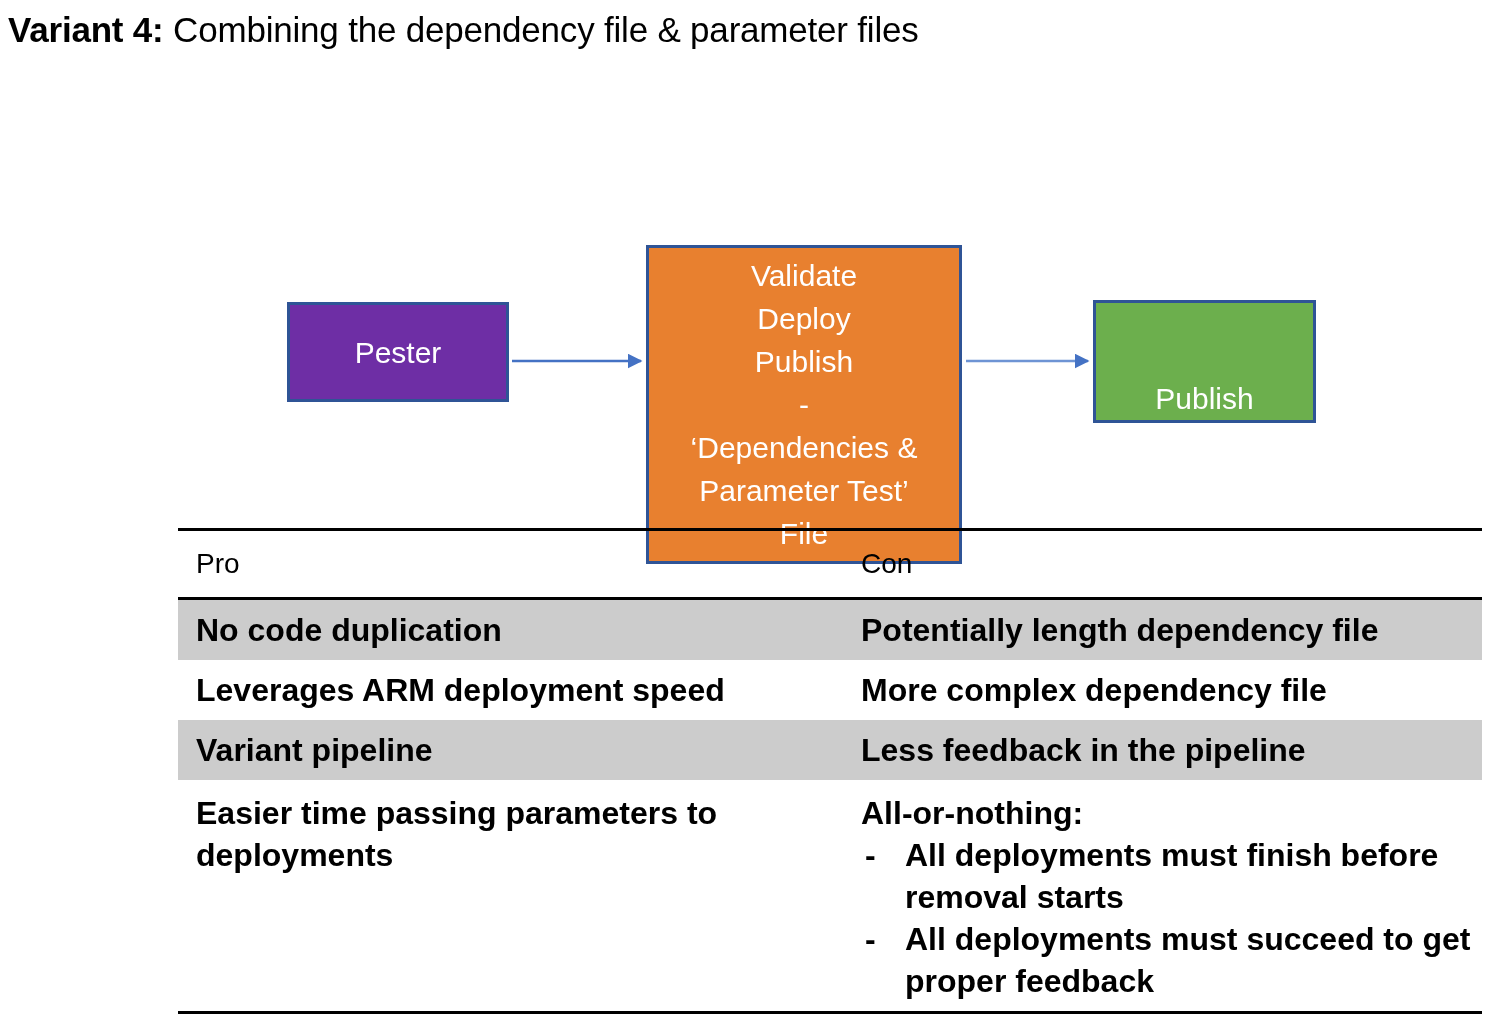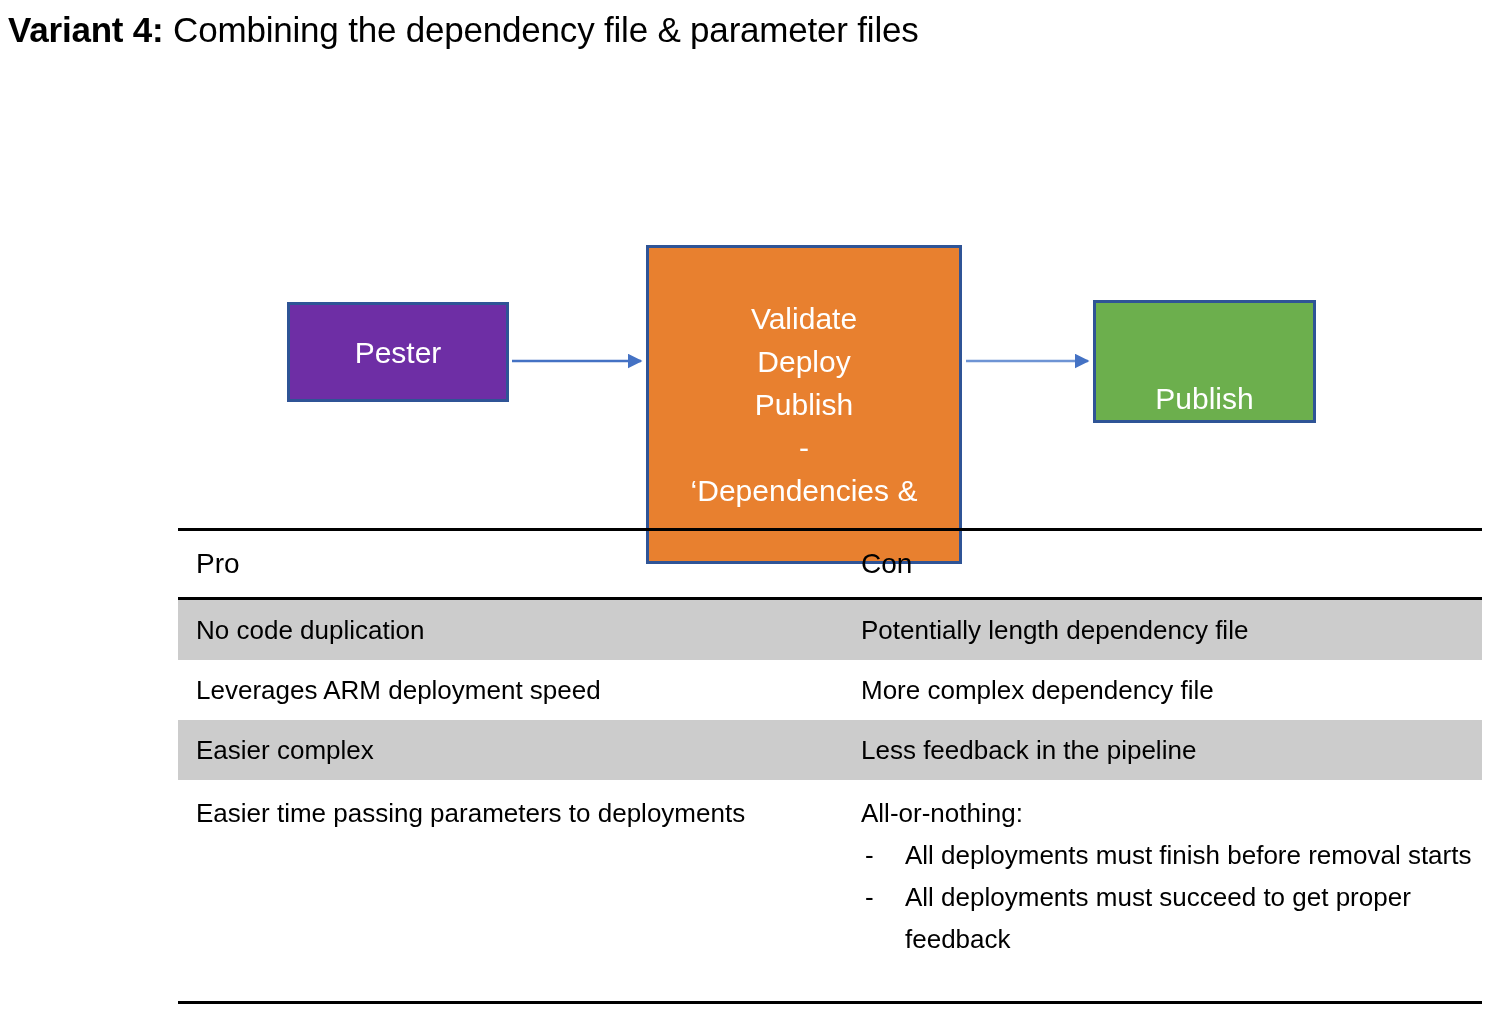--- a/index.html
+++ b/index.html
@@ -98,23 +98,23 @@
     table-layout: fixed;
   }
   #procon-table col.c-pro { width: 665px; }
   #procon-table col.c-con { width: 639px; }
 
   #procon-table th,
   #procon-table td {
     text-align: left;
     vertical-align: top;
     padding: 9px 0 9px 18px;
-    font-size: 26px;
+    font-size: 32px;
     line-height: 42px;
-    font-weight: normal;
+    font-weight: bold;
   }
   #procon-table thead th {
     font-weight: normal;
     font-size: 28px;
     border-top: 3px solid #000000;
     border-bottom: 3px solid #000000;
     padding-top: 12px;
     padding-bottom: 12px;
     height: 36px;
   }
@@ -175,20 +175,22 @@
     <span>Pester</span>
   </div>
 
   <div class="node" id="node-validate">
     <div class="lines">
       <div>Validate</div>
       <div>Deploy</div>
       <div>Publish</div>
       <div>-</div>
       <div>‘Dependencies &amp;</div>
+      <div>Parameter Test’</div>
+      <div>File</div>
     </div>
   </div>
 
   <div class="node" id="node-publish">
     <span>Publish</span>
   </div>
 </div>
 
 <table id="procon-table">
   <colgroup>
@@ -204,21 +206,21 @@
   <tbody>
     <tr class="band shaded">
       <td>No code duplication</td>
       <td>Potentially length dependency file</td>
     </tr>
     <tr class="band">
       <td>Leverages ARM deployment speed</td>
       <td>More complex dependency file</td>
     </tr>
     <tr class="band shaded">
-      <td>Easier complex</td>
+      <td>Variant pipeline</td>
       <td>Less feedback in the pipeline</td>
     </tr>
     <tr class="last">
       <td>Easier time passing parameters to deployments</td>
       <td>
         <div>All-or-nothing:</div>
         <ul class="bullet-list">
           <li>
             <span class="dash">-</span>
             <span>All deployments must finish before removal starts</span>

